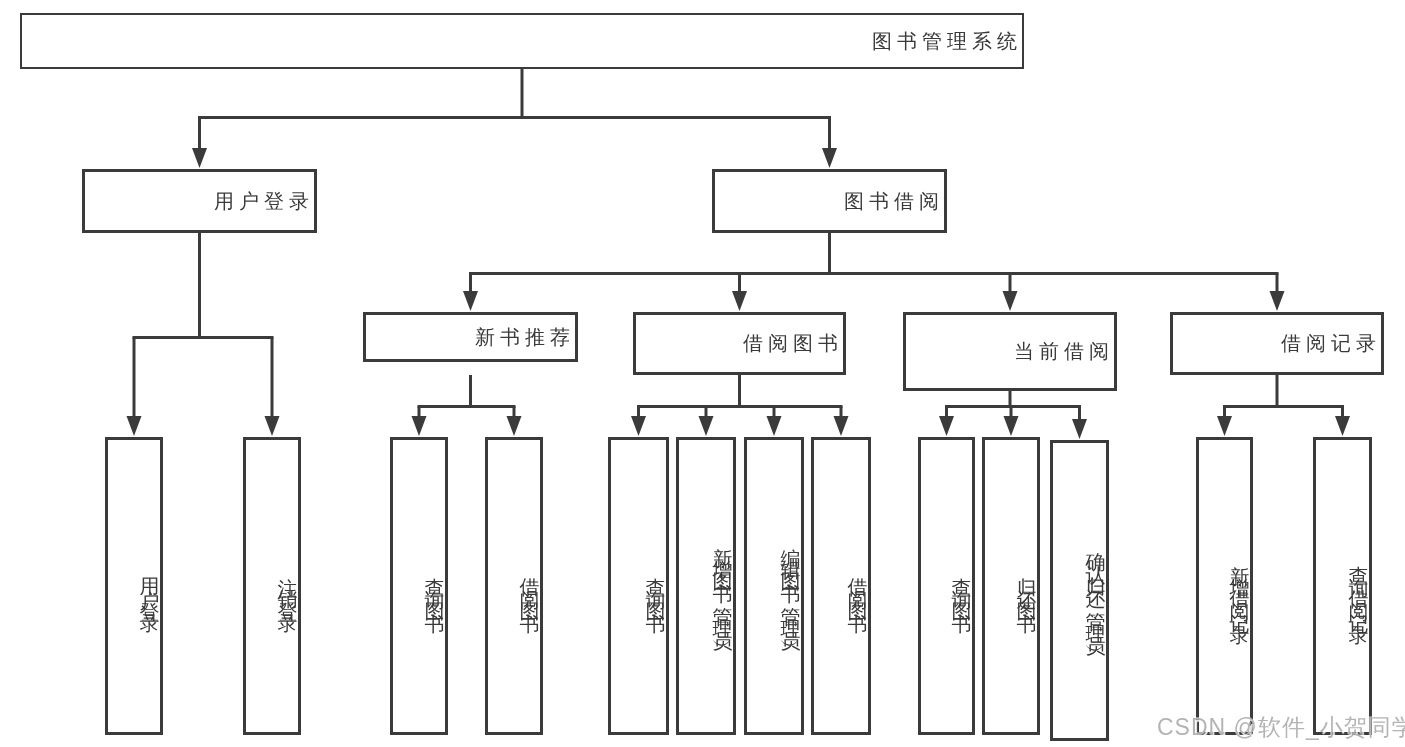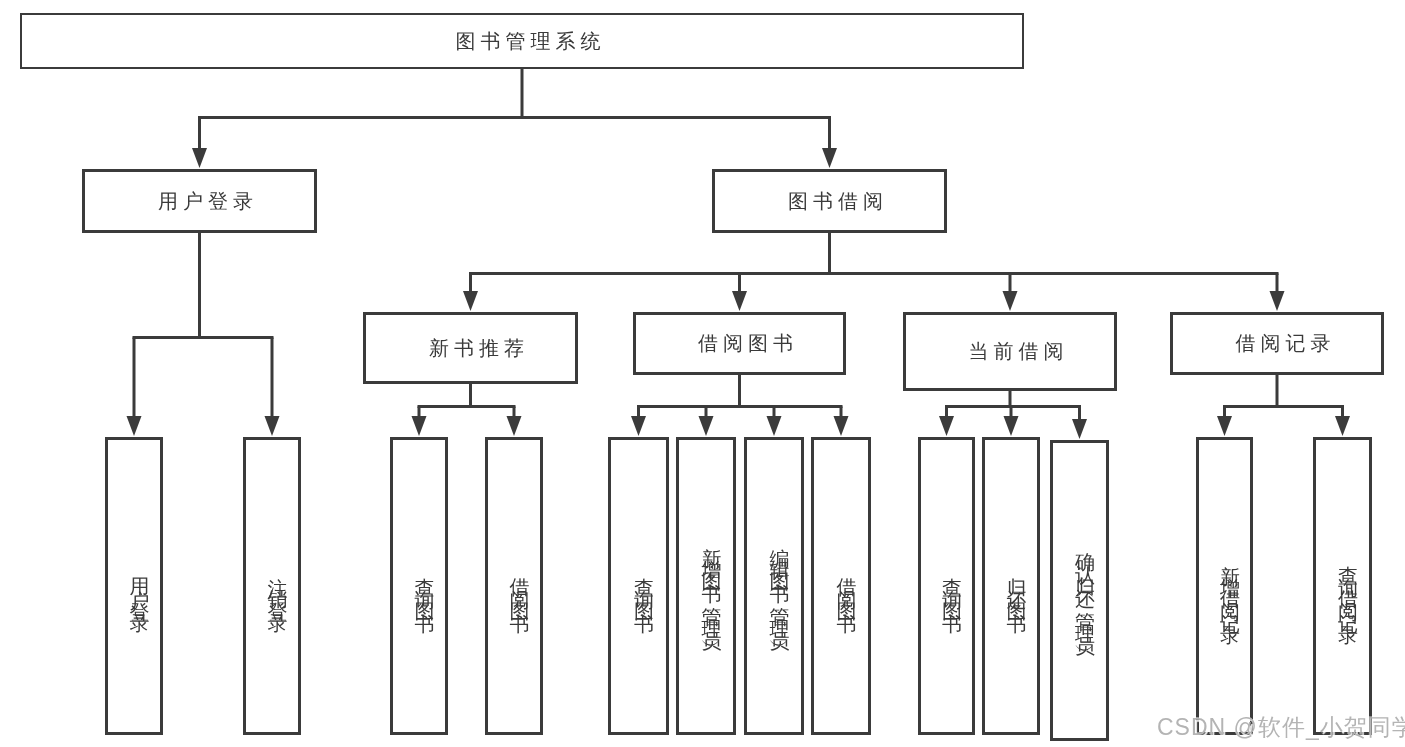--- a/index.html
+++ b/index.html
@@ -18,21 +18,21 @@
     left: 0; top: 0;
     z-index: 1;
   }
   .box {
     position: absolute;
     background: #ffffff;
     border: 3px solid #3b3b3b;
     box-sizing: border-box;
     display: flex;
     align-items: center;
-    justify-content: center;
+    justify-content: flex-end;
     z-index: 2;
     padding-left: 12px;
   }
   .box.root { border-width: 2px; }
   .hlabel {
     font-size: 20px;
     letter-spacing: 5px;
     text-indent: 5px;
     color: #3a3a3a;
     white-space: nowrap;
@@ -143,21 +143,21 @@
     <span class="hlabel">图书管理系统</span>
   </div>
 
   <div class="box" style="left:82px; top:169px; width:235px; height:64px;">
     <span class="hlabel">用户登录</span>
   </div>
   <div class="box" style="left:712px; top:169px; width:235px; height:64px;">
     <span class="hlabel">图书借阅</span>
   </div>
 
-  <div class="box" style="left:363px; top:312px; width:215px; height:72px;">
+  <div class="box" style="left:363px; top:312px; width:215px; height:50px;">
     <span class="hlabel">新书推荐</span>
   </div>
   <div class="box" style="left:633px; top:312px; width:213px; height:63px;">
     <span class="hlabel">借阅图书</span>
   </div>
   <div class="box" style="left:903px; top:312px; width:214px; height:79px;">
     <span class="hlabel">当前借阅</span>
   </div>
   <div class="box" style="left:1170px; top:312px; width:214px; height:63px;">
     <span class="hlabel">借阅记录</span>

